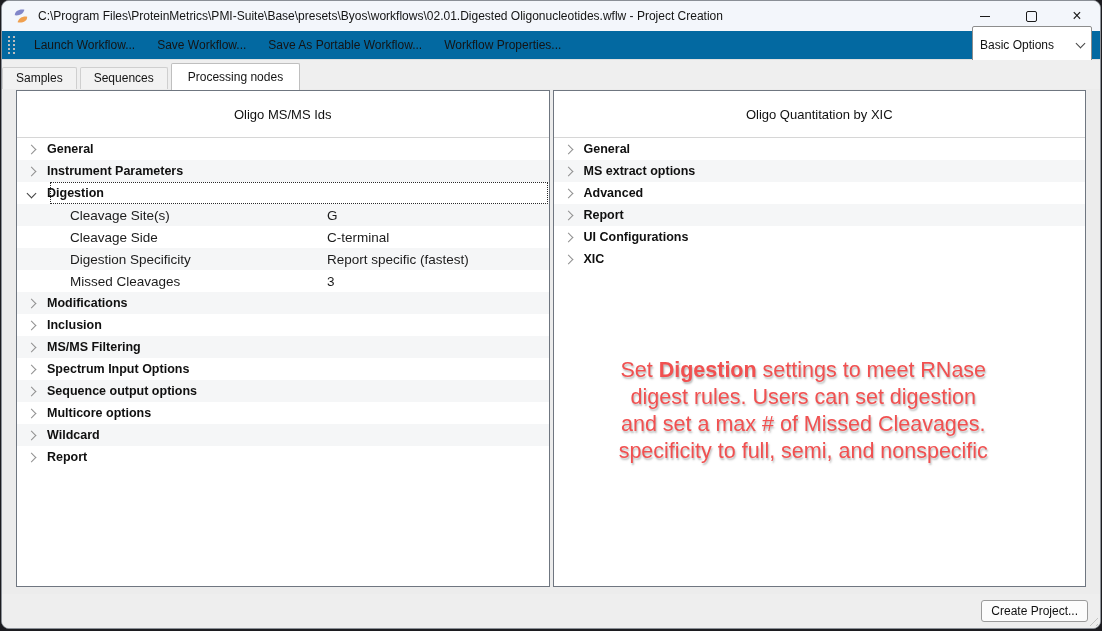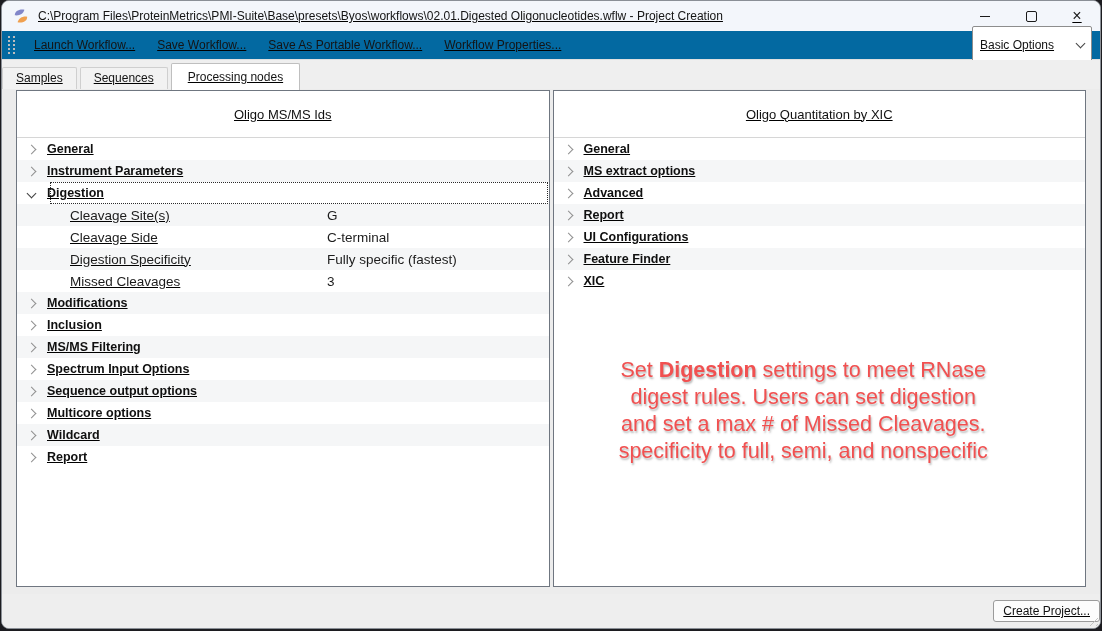--- a/index.html
+++ b/index.html
@@ -5,21 +5,21 @@
   html,body{margin:0;padding:0;}
   body{
     width:1102px;height:631px;position:relative;overflow:hidden;
     background:#1c1c20;
     font-family:"Liberation Sans", sans-serif;
     -webkit-font-smoothing:antialiased;
   }
   .window{
     position:absolute;top:0;left:1px;right:1px;bottom:2px;
     background:#ececec;border:1px solid #8a8f96;border-radius:8px;
-    overflow:hidden;display:flex;flex-direction:column;text-decoration:underline;
+    overflow:hidden;display:flex;flex-direction:column;
   }
   
   .titlebar{height:30px;flex:0 0 auto;background:#f3f6fb;display:flex;align-items:center;padding-left:10px;}
   .app-logo{width:18px;height:18px;margin-right:8px;flex:0 0 auto;}
   .title-text{font-size:12px;color:#141414;white-space:nowrap;}
   .win-controls{margin-left:auto;display:flex;height:100%;align-self:flex-start;}
   .win-btn{width:46px;height:30px;display:flex;align-items:center;justify-content:center;color:#1a1a1a;}
   .glyph-min{display:block;width:10px;border-top:1px solid #1a1a1a;}
   .glyph-max{display:block;width:9px;height:9px;border:1px solid #1a1a1a;border-radius:2px;}
   .glyph-close{font-size:16px;line-height:16px;font-weight:400;}
@@ -47,21 +47,21 @@
   .glabel{margin-left:12px;font-size:12.5px;font-weight:bold;color:#101010;}
   .clabel{margin-left:53px;font-size:13.5px;color:#1c1c1c;}
   .tval{position:absolute;left:310px;font-size:13.5px;color:#1c1c1c;}
   .focus-rect{position:absolute;top:0;bottom:0;left:33px;right:1px;border:1px dotted #2a2a2a;pointer-events:none;}
   
   .annotation{position:absolute;left:4px;right:36px;top:266px;text-align:center;
               font-size:21.5px;line-height:27px;color:#f15050;
               text-shadow:1px 2px 2px rgba(125,125,125,0.55);}
   .annotation b{font-weight:bold;}
   
-  .statusbar{height:34px;flex:0 0 auto;background:#eeeeee;display:flex;align-items:center;justify-content:flex-end;position:relative;}
+  .statusbar{height:34px;flex:0 0 auto;background:#eeeeee;display:flex;align-items:center;justify-content:flex-end;padding-right:12px;position:relative;}
   .create-btn{font-size:12px;color:#111;background:#fcfcfc;border:1px solid #9b9b9b;border-radius:3px;padding:3px 9px;}
   .resize-grip{position:absolute;right:2px;bottom:2px;width:12px;height:12px;
     background:repeating-linear-gradient(135deg, transparent 0 3px, #c2c2c2 3px 4px);
     clip-path:polygon(100% 0, 100% 100%, 0 100%);}
 </style>
 </head>
 <body>
 
 <div class="window">
 
@@ -123,21 +123,21 @@
         <div class="trow stripe">
           <span class="clabel">Cleavage Site(s)</span>
           <span class="tval">G</span>
         </div>
         <div class="trow">
           <span class="clabel">Cleavage Side</span>
           <span class="tval">C-terminal</span>
         </div>
         <div class="trow stripe">
           <span class="clabel">Digestion Specificity</span>
-          <span class="tval">Fully specific (fastest)</span>
+          <span class="tval">Report specific (fastest)</span>
         </div>
         <div class="trow">
           <span class="clabel">Missed Cleavages</span>
           <span class="tval">3</span>
         </div>
         <div class="trow stripe">
           <span class="chev"></span>
           <span class="glabel">Modifications</span>
         </div>
         <div class="trow">
@@ -186,24 +186,20 @@
           <span class="chev"></span>
           <span class="glabel">Advanced</span>
         </div>
         <div class="trow stripe">
           <span class="chev"></span>
           <span class="glabel">Report</span>
         </div>
         <div class="trow">
           <span class="chev"></span>
           <span class="glabel">UI Configurations</span>
-        </div>
-        <div class="trow stripe">
-          <span class="chev"></span>
-          <span class="glabel">Feature Finder</span>
         </div>
         <div class="trow">
           <span class="chev"></span>
           <span class="glabel">XIC</span>
         </div>
       </div>
 
       <div class="annotation">
         <div><span>Set </span><b>Digestion</b><span> settings to meet RNase</span></div>
         <div>digest rules. Users can set digestion</div>

